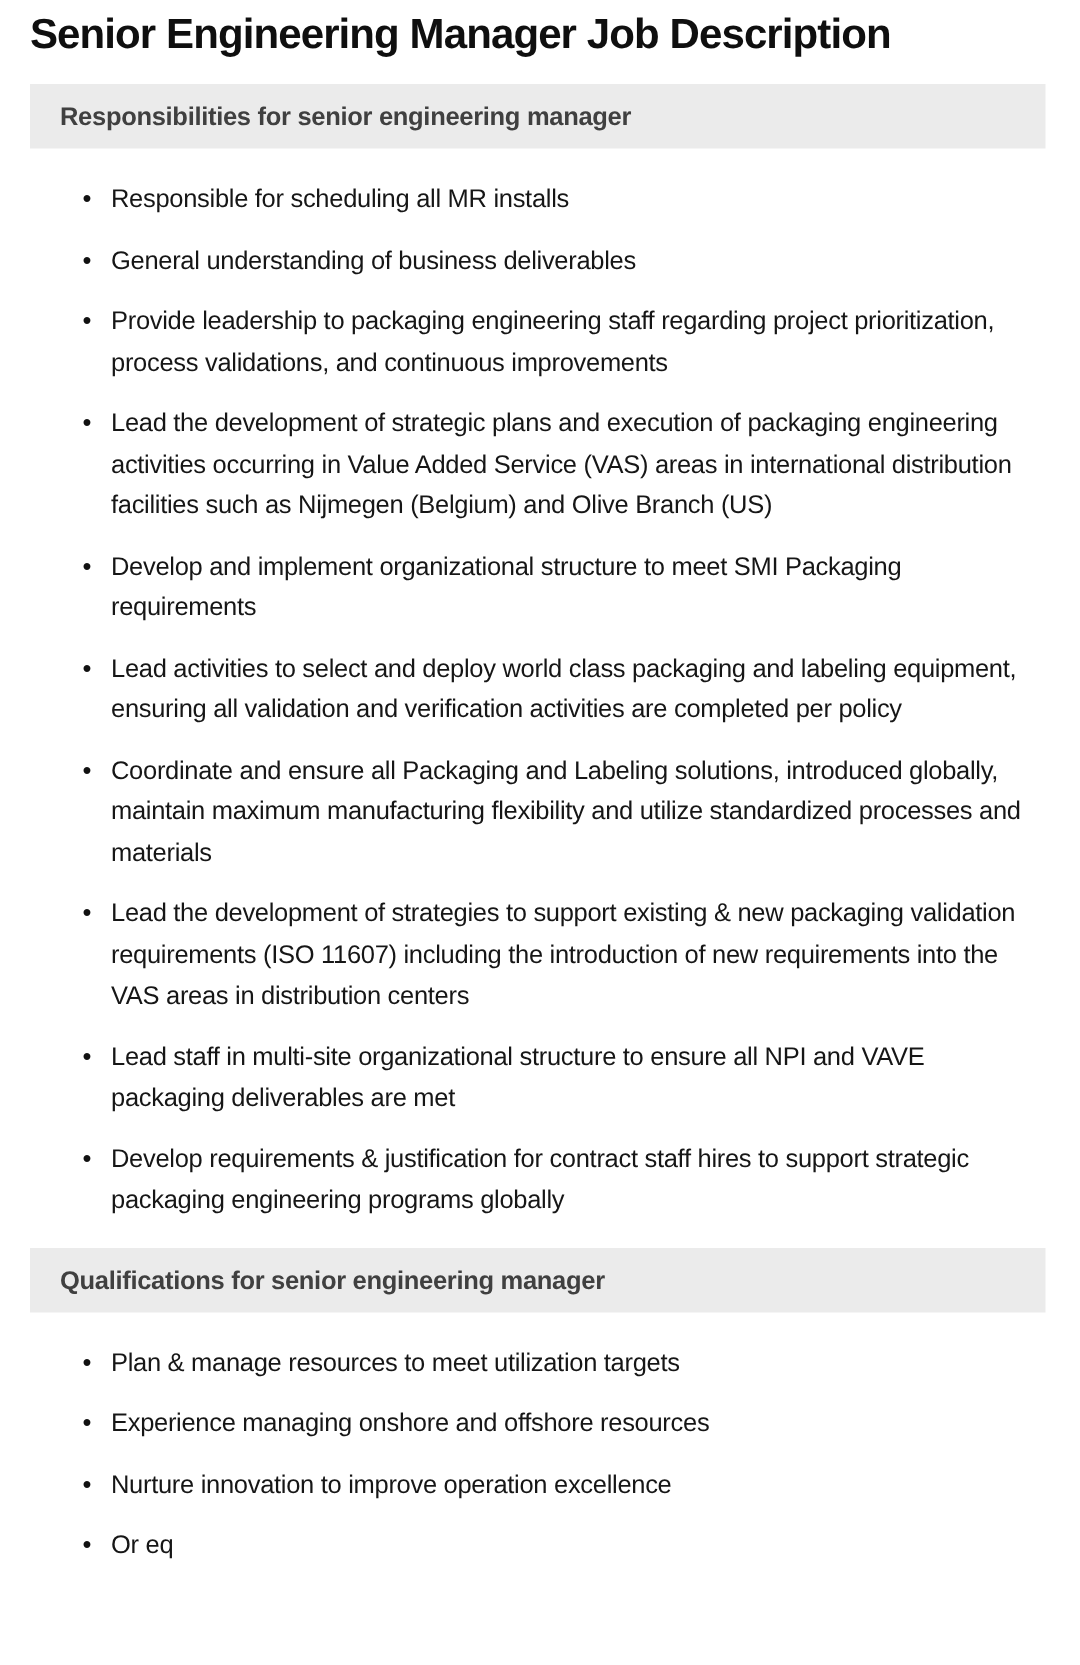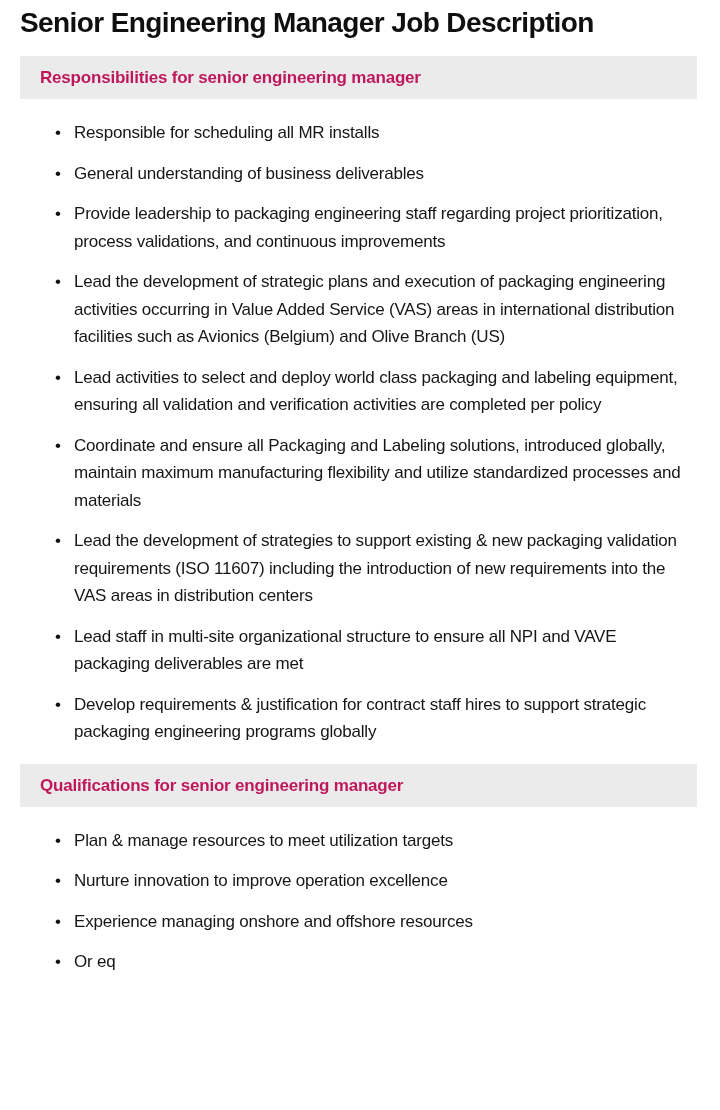--- a/index.html
+++ b/index.html
@@ -35,21 +35,21 @@
     margin: 21px 0 0 0;
   }
   .section-header {
     background: #ebebeb;
     font-size: 17px;
     line-height: 21px;
     font-weight: bold;
     letter-spacing: -0.2px;
     padding: 11px 20px;
     margin-top: 16px;
-    color: #be185d;
+    color: #404040;
   }
   ul.bullet-list {
     list-style: none;
     margin: 20px 0 18px 0;
     padding: 0;
     font-size: 17px;
     line-height: 27.5px;
     letter-spacing: -0.2px;
   }
   ul.bullet-list li {
@@ -73,32 +73,33 @@
 
   <h1 class="doc-title">Senior Engineering Manager Job Description</h1>
 
 
   <section>
     <div class="section-header">Responsibilities for senior engineering manager</div>
     <ul class="bullet-list">
         <li>Responsible for scheduling all MR installs</li>
         <li>General understanding of business deliverables</li>
         <li>Provide leadership to packaging engineering staff regarding project prioritization, process validations, and continuous improvements</li>
-        <li>Lead the development of strategic plans and execution of packaging engineering activities occurring in Value Added Service (VAS) areas in international distribution facilities such as Avionics (Belgium) and Olive Branch (US)</li>
+        <li>Lead the development of strategic plans and execution of packaging engineering activities occurring in Value Added Service (VAS) areas in international distribution facilities such as Nijmegen (Belgium) and Olive Branch (US)</li>
+        <li>Develop and implement organizational structure to meet SMI Packaging requirements</li>
         <li>Lead activities to select and deploy world class packaging and labeling equipment, ensuring all validation and verification activities are completed per policy</li>
         <li>Coordinate and ensure all Packaging and Labeling solutions, introduced globally, maintain maximum manufacturing flexibility and utilize standardized processes and materials</li>
         <li>Lead the development of strategies to support existing &amp; new packaging validation requirements (ISO 11607) including the introduction of new requirements into the VAS areas in distribution centers</li>
         <li>Lead staff in multi-site organizational structure to ensure all NPI and VAVE packaging deliverables are met</li>
         <li>Develop requirements &amp; justification for contract staff hires to support strategic packaging engineering programs globally</li>
       </ul>
   </section>
 
   <section>
     <div class="section-header">Qualifications for senior engineering manager</div>
     <ul class="bullet-list">
         <li>Plan &amp; manage resources to meet utilization targets</li>
+        <li>Experience managing onshore and offshore resources</li>
         <li>Nurture innovation to improve operation excellence</li>
-        <li>Experience managing onshore and offshore resources</li>
         <li>Or eq</li>
       </ul>
   </section>
 
 </div>
 
 </body></html>

